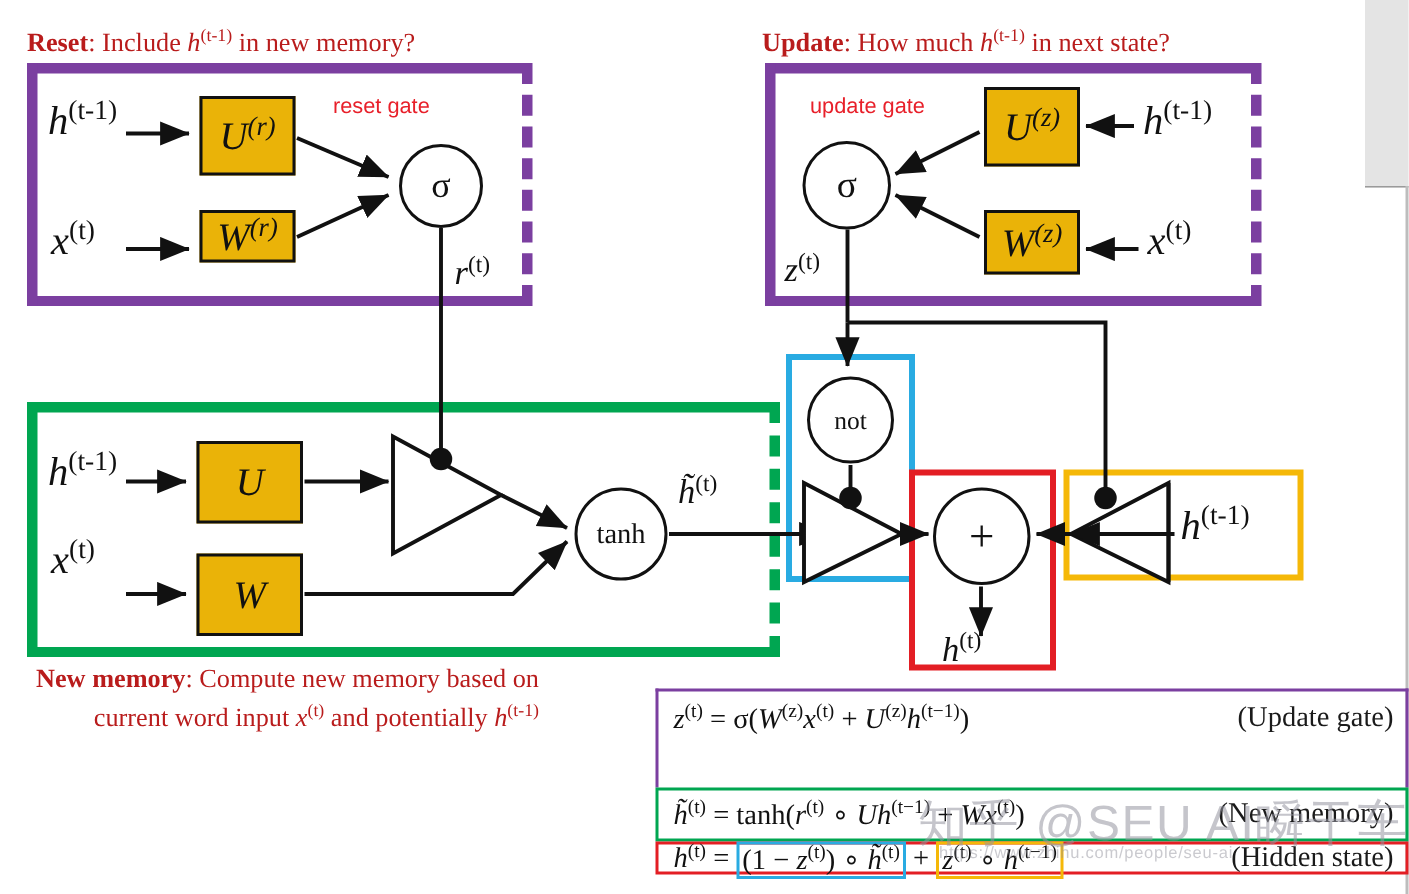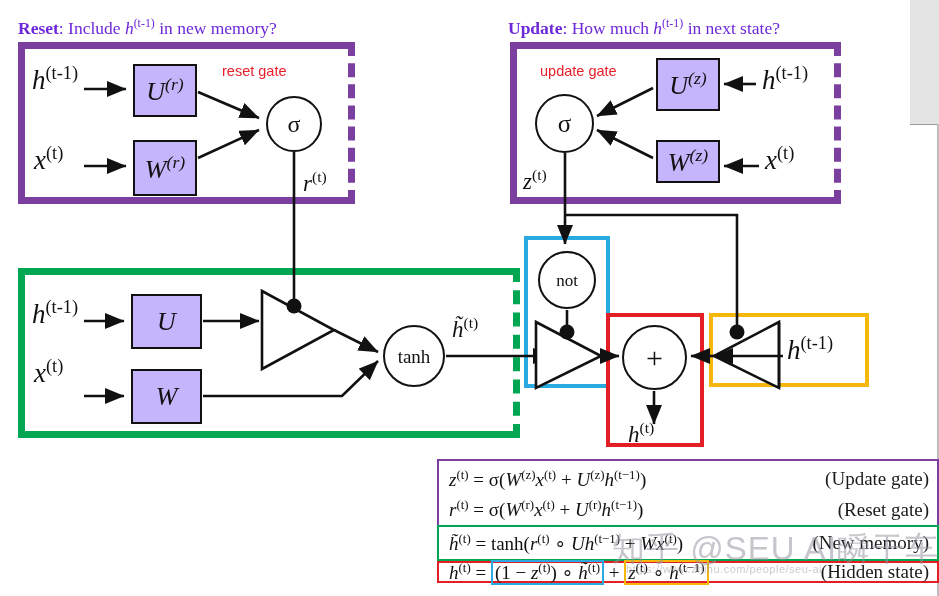--- a/index.html
+++ b/index.html
@@ -3,21 +3,21 @@
 <meta charset="utf-8">
 <style>
   html,body{margin:0;padding:0;background:#ffffff;}
   body{width:939px;height:596px;position:relative;overflow:hidden;
        font-family:"Liberation Serif",serif;color:#1a1a1a;}
   #stage{position:absolute;left:0;top:0;width:939px;height:596px;}
 
   .abs{position:absolute;}
 
   
-  .caption{font-family:"Liberation Serif",serif;font-size:17.5px;color:#6d28d9;
+  .caption{font-family:"Liberation Serif",serif;font-size:17.5px;color:#b91c1c;
            white-space:nowrap;line-height:1.25;text-align:right;}
   .caption b{font-weight:bold;}
   .sup{font-size:0.68em;vertical-align:super;}
   .ital{font-style:italic;}
 
   
   .panel{position:absolute;box-sizing:border-box;background:transparent;}
   .panel-purple{border:7px solid #7B3FA0;}
   .panel-green{border:7px solid #00A651;}
   .panel-cyan{border:4px solid #29ABE2;}
@@ -28,21 +28,21 @@
   
   .math{font-family:"Liberation Serif",serif;font-style:italic;
         white-space:nowrap;color:#111;}
   .m-lg{font-size:27px;}
   .m-md{font-size:23px;}
   .m-box{font-size:26px;font-style:italic;}
   .upright{font-style:normal;}
 
   
   .wbox{position:absolute;box-sizing:border-box;border:2.4px solid #111;
-        background:#c4b5fd;display:flex;align-items:center;justify-content:center;}
+        background:#eab308;display:flex;align-items:center;justify-content:center;}
 
   
   .circ{position:absolute;box-sizing:border-box;border:2.4px solid #111;
         border-radius:50%;background:#fff;
         display:flex;align-items:center;justify-content:center;}
   .circ span{line-height:1;}
 
   
   .gatelabel{font-family:"Liberation Sans",sans-serif;font-size:14.5px;
              color:#E8202A;white-space:nowrap;font-style:normal;}
@@ -86,32 +86,36 @@
   <div id="grayline"></div>
 
   <div class="abs caption" style="left:18px;top:16px;">
     <b>Reset</b><span>: Include <span class="ital">h</span><span class="sup">(t-1)</span> in new memory?</span>
   </div>
 
   <div class="abs caption" style="left:508px;top:16px;">
     <b>Update</b><span>: How much <span class="ital">h</span><span class="sup">(t-1)</span> in next state?</span>
   </div>
 
+  <div class="abs caption" style="left:24px;top:441px;line-height:1.35;">
+    <div><b>New memory</b>: Compute new memory based on</div>
+    <div>current word input <span class="ital">x</span><span class="sup">(t)</span> and potentially <span class="ital">h</span><span class="sup">(t-1)</span></div>
+  </div>
 
   <div class="panel panel-purple dashed-right" style="left:18px;top:42px;width:337px;height:162px;"></div>
 
   <div class="abs gatelabel" style="left:222px;top:63px;text-align:center;">reset gate</div>
 
   <div class="abs math m-lg" style="left:32px;top:63px;">h<span class="sup upright">(t-1)</span></div>
   <div class="abs math m-lg" style="left:34px;top:143px;">x<span class="sup upright">(t)</span></div>
 
   <div class="wbox" style="left:133px;top:64px;width:64px;height:53px;">
     <span class="math m-box">U<span class="sup">(r)</span></span>
   </div>
-  <div class="wbox" style="left:133px;top:140px;width:64px;height:56px;">
+  <div class="wbox" style="left:133px;top:140px;width:64px;height:35px;">
     <span class="math m-box">W<span class="sup">(r)</span></span>
   </div>
 
   <div class="circ" style="left:266px;top:96px;width:56px;height:56px;">
     <span class="math upright" style="font-size:24px;">σ</span>
   </div>
 
   <div class="abs math m-md" style="left:303px;top:168px;">r<span class="sup upright">(t)</span></div>
 
   <div class="panel panel-purple dashed-right" style="left:510px;top:42px;width:331px;height:162px;"></div>
@@ -236,26 +240,20 @@
 
     <div class="eqrow eqborder-purple" style="top:0px;height:66px;border-bottom:none;display:block;padding-top:3px;">
 
       <div style="display:flex;align-items:center;height:30px;">
         <span class="lhs math" style="font-style:normal;">
           <i>z</i><span class="sup">(t)</span> = σ(<i>W</i><span class="sup">(z)</span><i>x</i><span class="sup">(t)</span> + <i>U</i><span class="sup">(z)</span><i>h</i><span class="sup">(t−1)</span>)
         </span>
         <span class="rhs">(Update gate)</span>
       </div>
 
-      <div style="display:flex;align-items:center;height:31px;">
-        <span class="lhs math" style="font-style:normal;">
-          <i>r</i><span class="sup">(t)</span> = σ(<i>W</i><span class="sup">(r)</span><i>x</i><span class="sup">(t)</span> + <i>U</i><span class="sup">(r)</span><i>h</i><span class="sup">(t−1)</span>)
-        </span>
-        <span class="rhs">(Reset gate)</span>
-      </div>
     </div>
 
     <div class="eqrow eqborder-green" style="top:66px;height:36px;">
       <span class="lhs math" style="font-style:normal;">
         <i>h̃</i><span class="sup">(t)</span> = tanh(<i>r</i><span class="sup">(t)</span> ∘ <i>Uh</i><span class="sup">(t−1)</span> + <i>Wx</i><span class="sup">(t)</span>)
       </span>
       <span class="rhs">(New memory)</span>
     </div>
 
     <div class="eqrow eqborder-red" style="top:102px;height:22px;">

